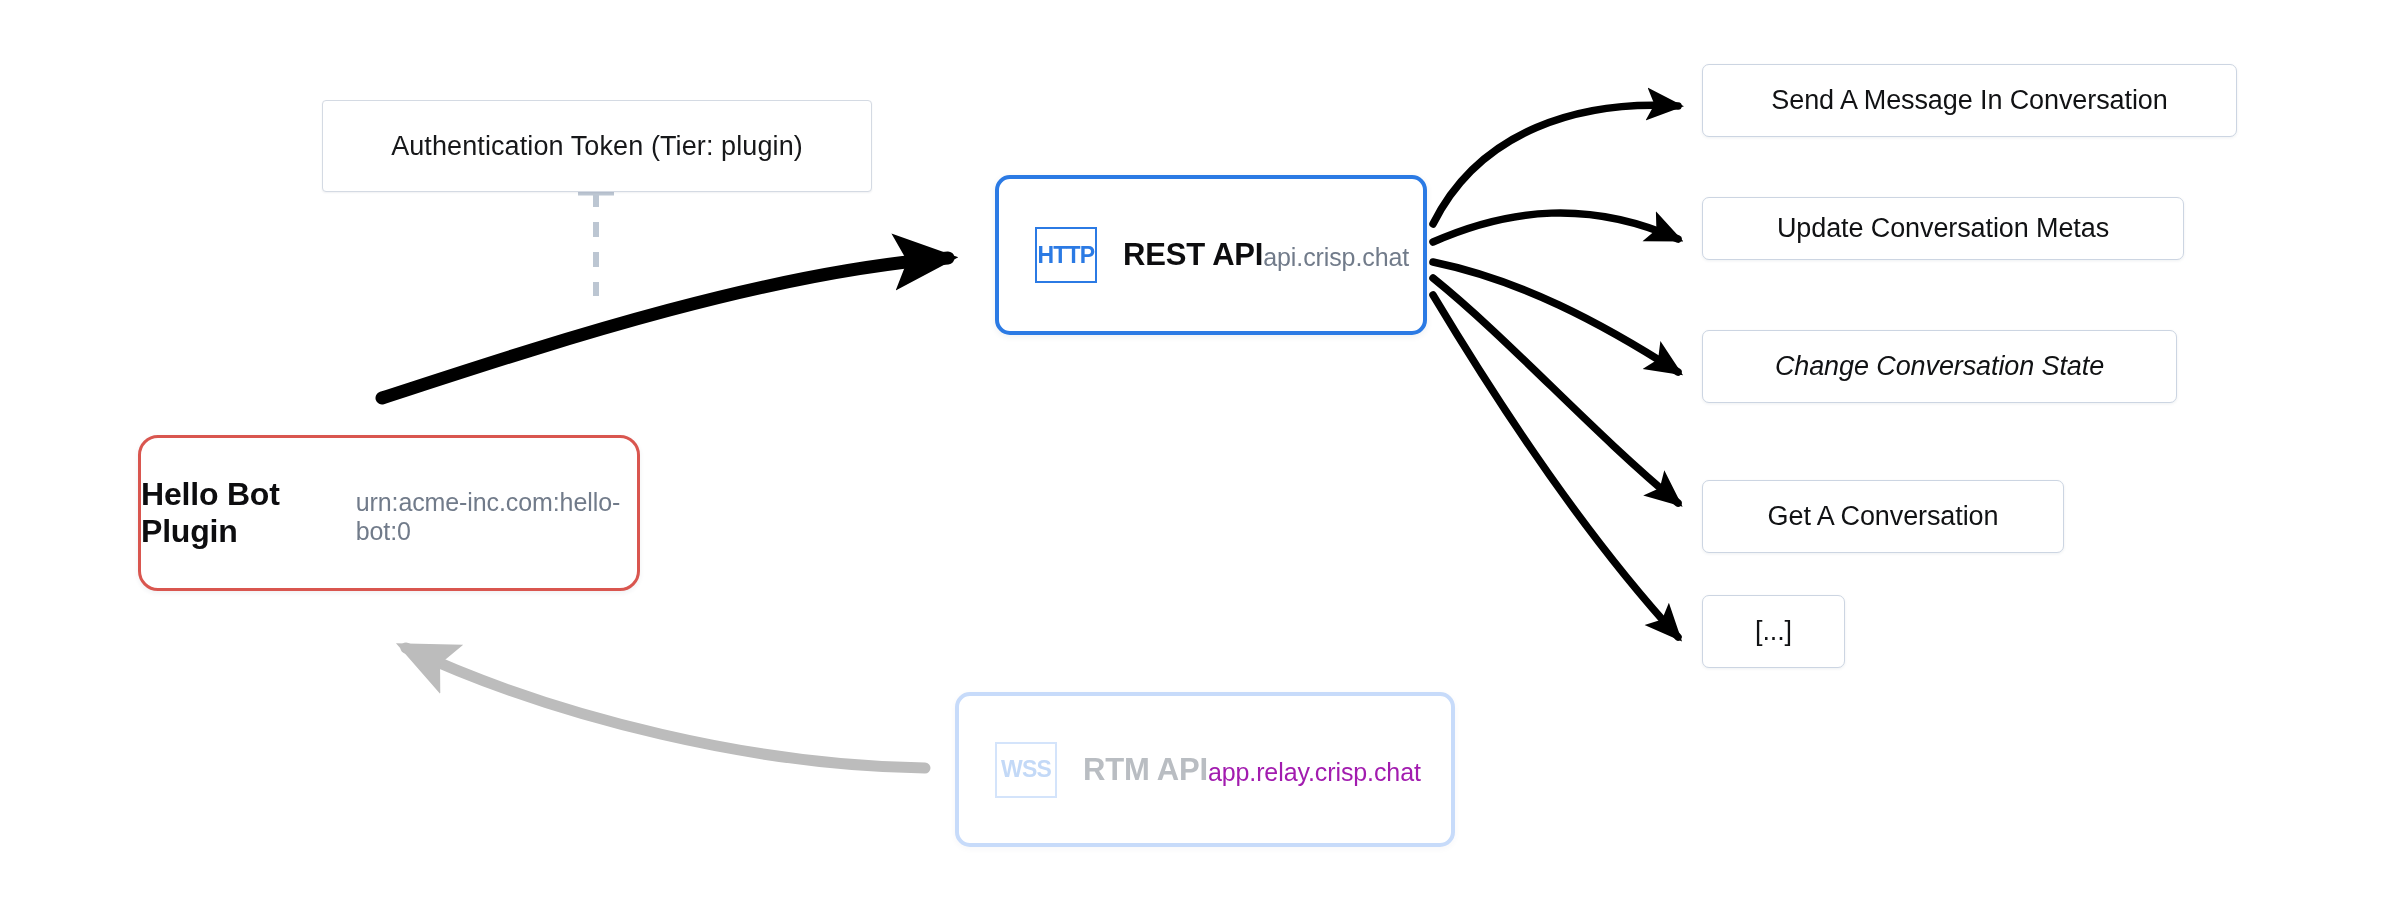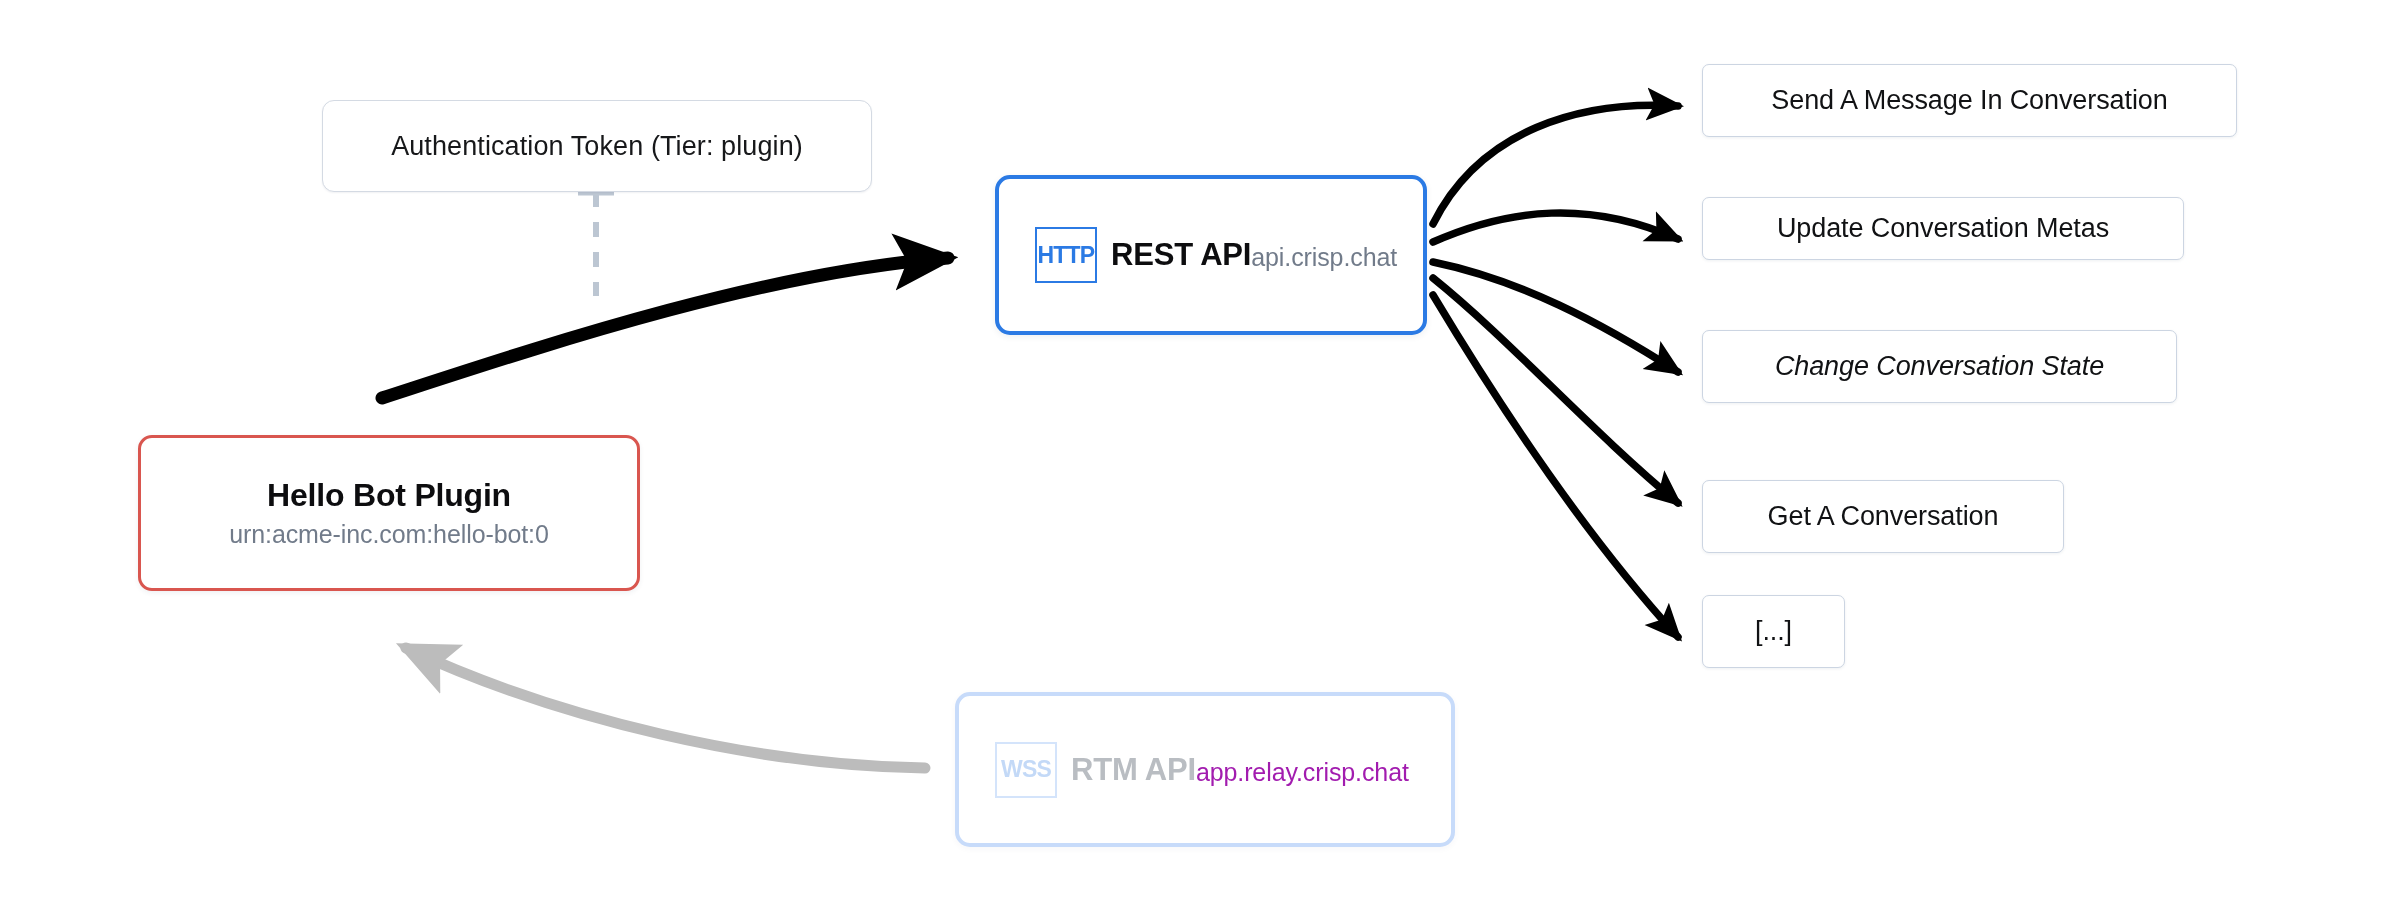--- a/index.html
+++ b/index.html
@@ -34,35 +34,35 @@
     box-sizing: border-box;
     background: #ffffff;
     display: flex;
     align-items: center;
     justify-content: center;
   }
 
   
   .token-chip {
     border: 1px solid #d4dae3;
-    border-radius: 12px;
+    border-radius: 4px;
     box-shadow: 0 1px 2px rgba(40,60,90,0.07);
   }
   .token-chip .label {
     font-size: 27px;
     color: #17181a;
     letter-spacing: 0.1px;
     white-space: nowrap;
   }
 
   
   .plugin-card {
     border: 3px solid #d9564f;
-    border-radius: 14px;
-    flex-direction: column;
+    border-radius: 20px;
+    flex-direction: row;
     box-shadow: 0 2px 5px rgba(40,60,90,0.07);
   }
   .plugin-card .title {
     font-size: 32px;
     font-weight: bold;
     color: #0d0d0f;
     letter-spacing: -0.2px;
     line-height: 1.15;
   }
   .plugin-card .subtitle {
@@ -72,21 +72,21 @@
     letter-spacing: -0.1px;
   }
 
   
   .api-card {
     border-radius: 15px;
     flex-direction: row;
     align-items: center;
     justify-content: flex-start;
     padding-left: 36px;
-    gap: 14px;
+    gap: 26px;
   }
   .api-card.rest {
     border: 4px solid #2b7ae4;
     box-shadow: 0 2px 6px rgba(40,60,90,0.08);
   }
   .api-card.rtm {
     border: 4px solid #c7dbfa;
     box-shadow: 0 2px 6px rgba(40,60,90,0.04);
   }
   .api-badge {

